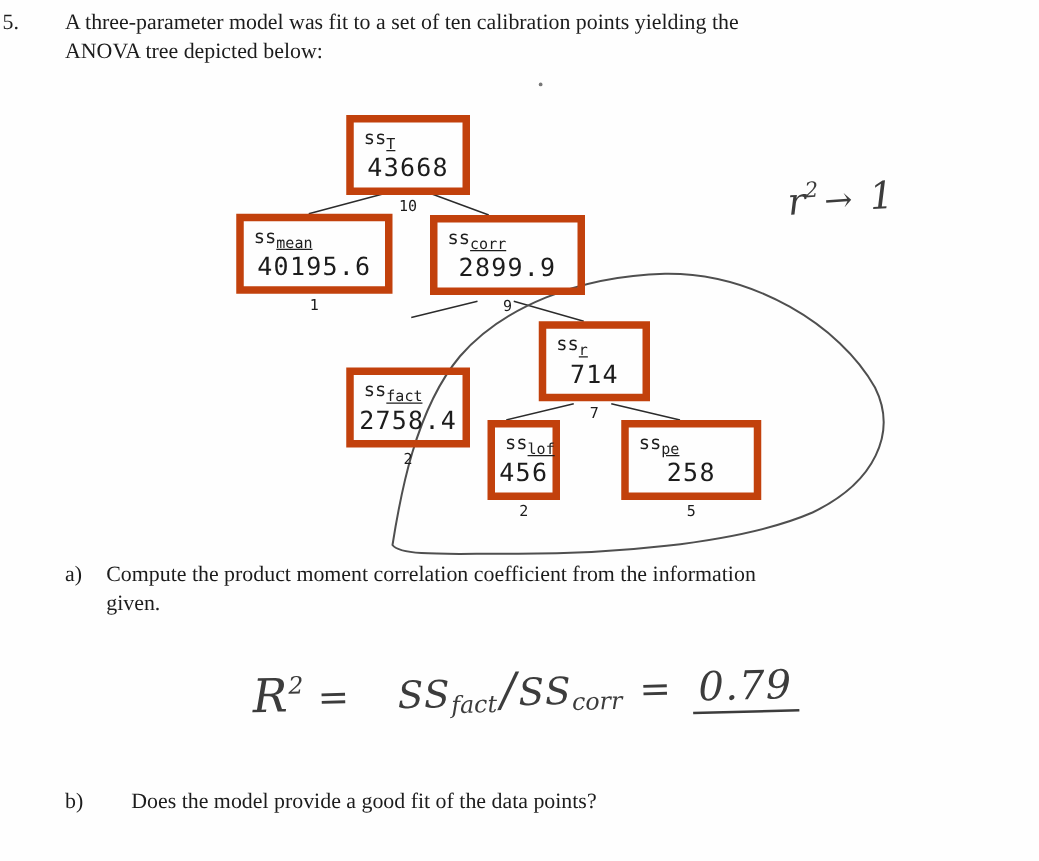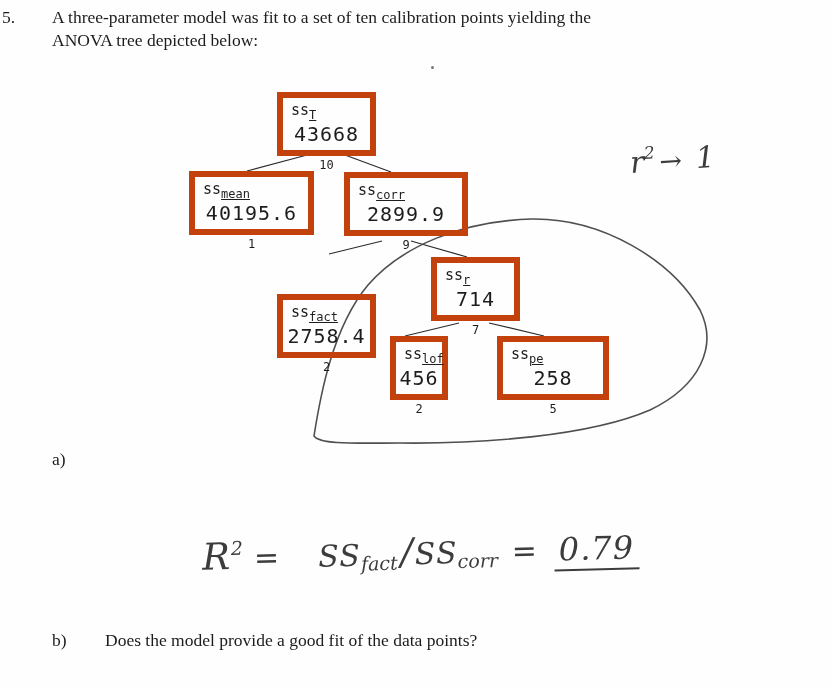--- a/index.html
+++ b/index.html
@@ -128,20 +128,24 @@
       <div class="nodevalue">258</div>
     </div>
     <div class="nodedf">5</div>
   </div>
 
   <div class="hand tr-note">
     <span class="tr-base">r</span><sup>2</sup><span class="tr-arrow">→</span><span class="tr-result">1</span>
   </div>
 
   <div class="printed part-label" style="top:448px;">a)</div>
+  <div class="printed part-text" style="top:448px;">
+    <div>Compute the product moment correlation coefficient from the information</div>
+    <div>given.</div>
+  </div>
 
   <div class="hand formula">
     <span class="f-R">R</span><sup>2</sup><span class="f-eq1">=</span><span class="f-ss">SS</span><sub>fact</sub><span class="f-slash">/</span><span class="f-ss">SS</span><sub>corr</sub><span class="f-eq2">=</span><span class="f-result">0.79</span>
   </div>
 
   <div class="printed part-label" style="top:629px;">b)</div>
   <div class="printed part-text" style="top:629px;margin-left:20px;">Does the model provide a good fit of the data points?</div>
 
 </div>
 

